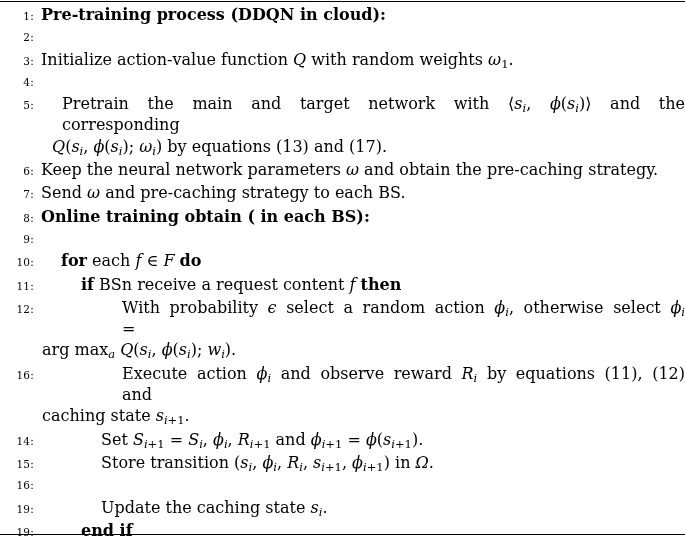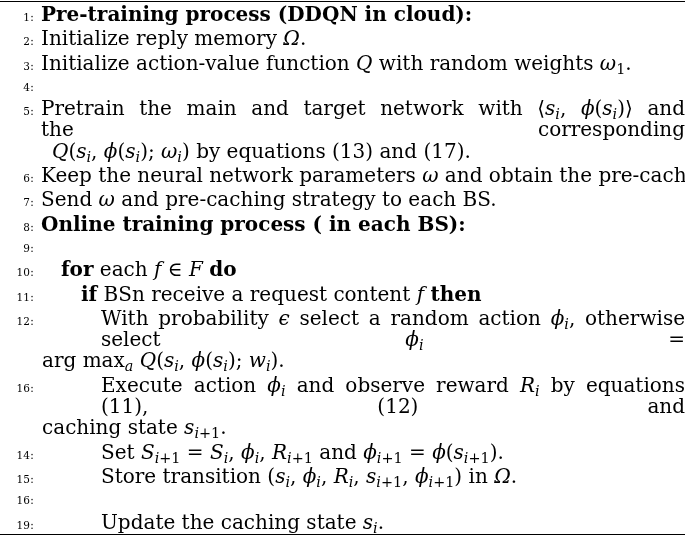--- a/index.html
+++ b/index.html
@@ -54,21 +54,21 @@
     line-height: 21.3px;
     letter-spacing: 0.2px;
     padding-right: 0px;
     color: #000;
     font-family: "DejaVu Serif", "Liberation Serif", serif;
   }
   .lineno::after { content: ":"; }
 
   .code {
     flex: 1 1 auto;
-    font-size: 20px;
+    font-size: 16px;
     line-height: 21.3px;
     padding-left: 7px;
     white-space: nowrap;
     font-family: "DejaVu Serif", "Liberation Serif", serif;
   }
 
   
   .ind0 .code { padding-left: 7px; }
   .ind1 .code { padding-left: 27px; }
   .ind2 .code { padding-left: 47px; }
@@ -87,20 +87,21 @@
   .cont .code { white-space: nowrap; }
   .cont-indent-body .code { padding-left: 18px; }
   .cont-indent-far .code { padding-left: 8px; }
 
   
   .just .code {
     white-space: normal;
     text-align: justify;
     text-align-last: justify;
     word-spacing: 0px;
+    margin-left: 21px;
   }
   .just5 .code  { word-spacing: 5.0px; }
   .just12 .code { word-spacing: 3.4px; }
   .just13 .code { word-spacing: 3.0px; }
 
   
   i, .mi {
     font-family: "DejaVu Serif", "Liberation Serif", serif;
     font-style: italic;
   }
@@ -128,21 +129,20 @@
 
   <div id="lines">
 
     <div class="alg-line ind0">
       <span class="lineno">1</span>
       <span class="code hd">Pre-training process (DDQN in cloud):</span>
     </div>
 
     <div class="alg-line ind0">
       <span class="lineno">2</span>
-      <span class="code">Initialize reply memory <i class="mi">Ω</i>.</span>
     </div>
 
     <div class="alg-line ind0">
       <span class="lineno">3</span>
       <span class="code">Initialize action-value function <i>Q</i> with random weights <i class="mi">ω</i><sub class="num">1</sub>.</span>
     </div>
 
     <div class="alg-line ind0">
       <span class="lineno">4</span>
     </div>
@@ -161,21 +161,21 @@
       <span class="code">Keep the neural network parameters <i class="mi">ω</i> and obtain the pre-caching strategy.</span>
     </div>
 
     <div class="alg-line ind0">
       <span class="lineno">7</span>
       <span class="code">Send <i class="mi">ω</i> and pre-caching strategy to each BS.</span>
     </div>
 
     <div class="alg-line ind0">
       <span class="lineno">8</span>
-      <span class="code hd">Online training process ( in each BS):</span>
+      <span class="code hd">Online training obtain ( in each BS):</span>
     </div>
 
     <div class="alg-line ind0">
       <span class="lineno">9</span>
     </div>
 
     <div class="alg-line ind1">
       <span class="lineno">10</span>
       <span class="code"><span class="kw">for</span> each <i>f</i> ∈ <i>F</i> <span class="kw">do</span></span>
     </div>

